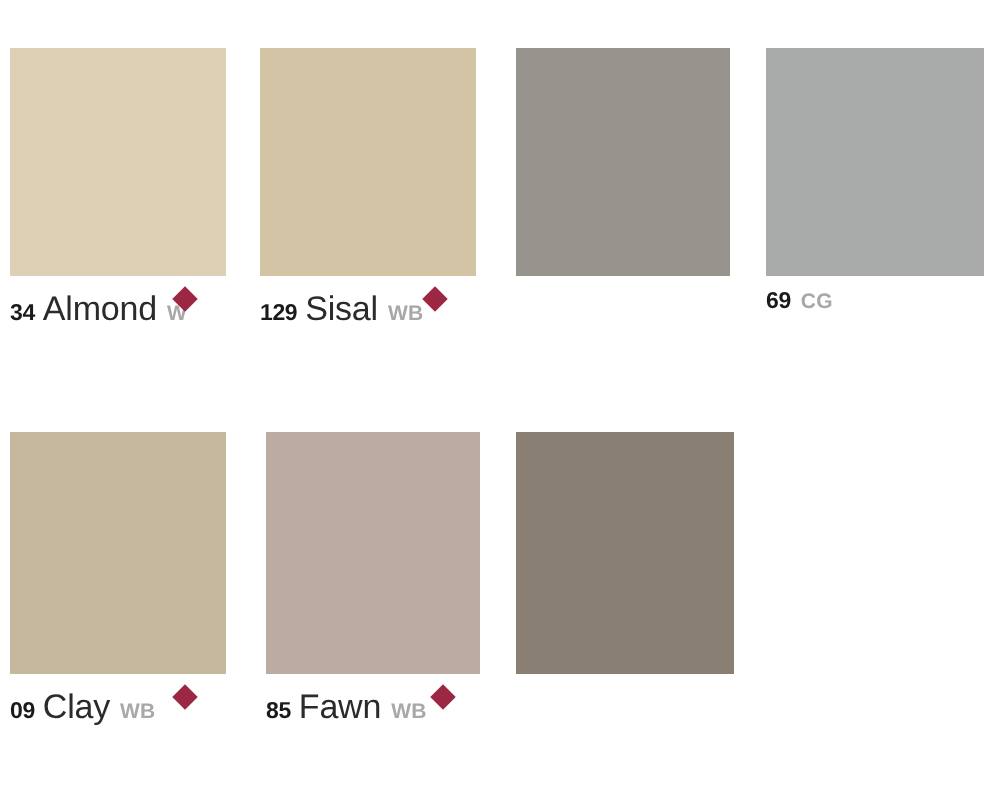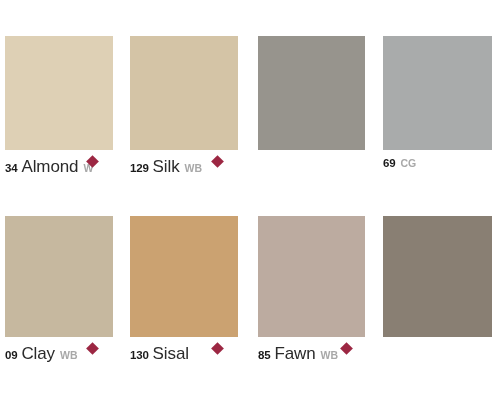--- a/index.html
+++ b/index.html
@@ -26,21 +26,21 @@
   }
 
   .swatch-row {
     position: absolute;
     left: 0;
     width: 500px;
     display: flex;
     flex-direction: row;
   }
 
-  #row-1 { top: 36px; }
+  #row-1 { top: 24px; }
   #row-2 { top: 216px; }
 
   .swatch-cell {
     position: relative;
     width: 125px;
     box-sizing: border-box;
     padding: 0 5px 0 5px;
   }
 
   
@@ -153,21 +153,21 @@
           <span class="diamond-marker" style="background: rgb(156, 39, 67);"></span>
         </div>
       </div>
     </div>
 
     <div class="swatch-cell col-2">
       <div class="swatch-chip" style="background: rgb(212, 196, 166);"></div>
       <div class="swatch-label">
         <div class="label-line-1">
           <span class="swatch-num">129</span>
-          <span class="swatch-name">Silk</span>
+          <span class="swatch-name">Sisal</span>
           <span class="swatch-code" style="color: rgb(168, 168, 168);">WB</span>
           <span class="diamond-marker" style="background: rgb(156, 39, 67);"></span>
         </div>
       </div>
     </div>
 
     <div class="swatch-cell col-3">
       <div class="swatch-chip" style="background: rgb(151, 148, 141);"></div>
     </div>
 
@@ -190,31 +190,20 @@
       <div class="swatch-label">
         <div class="label-line-1">
           <span class="swatch-num">09</span>
           <span class="swatch-name">Clay</span>
           <span class="swatch-code" style="color: rgb(168, 168, 168);">WB</span>
           <span class="diamond-marker" style="background: rgb(156, 39, 67);"></span>
         </div>
       </div>
     </div>
 
-    <div class="swatch-cell col-2">
-      <div class="swatch-chip" style="background: rgb(203, 162, 113);"></div>
-      <div class="swatch-label">
-        <div class="label-line-1">
-          <span class="swatch-num">130</span>
-          <span class="swatch-name">Sisal</span>
-          <span class="swatch-code empty" style="color: rgb(168, 168, 168);"></span>
-          <span class="diamond-marker" style="background: rgb(156, 39, 67);"></span>
-        </div>
-      </div>
-    </div>
 
     <div class="swatch-cell col-3">
       <div class="swatch-chip" style="background: rgb(188, 171, 160);"></div>
       <div class="swatch-label">
         <div class="label-line-1">
           <span class="swatch-num">85</span>
           <span class="swatch-name">Fawn</span>
           <span class="swatch-code" style="color: rgb(168, 168, 168);">WB</span>
           <span class="diamond-marker" style="background: rgb(156, 39, 67);"></span>
         </div>

